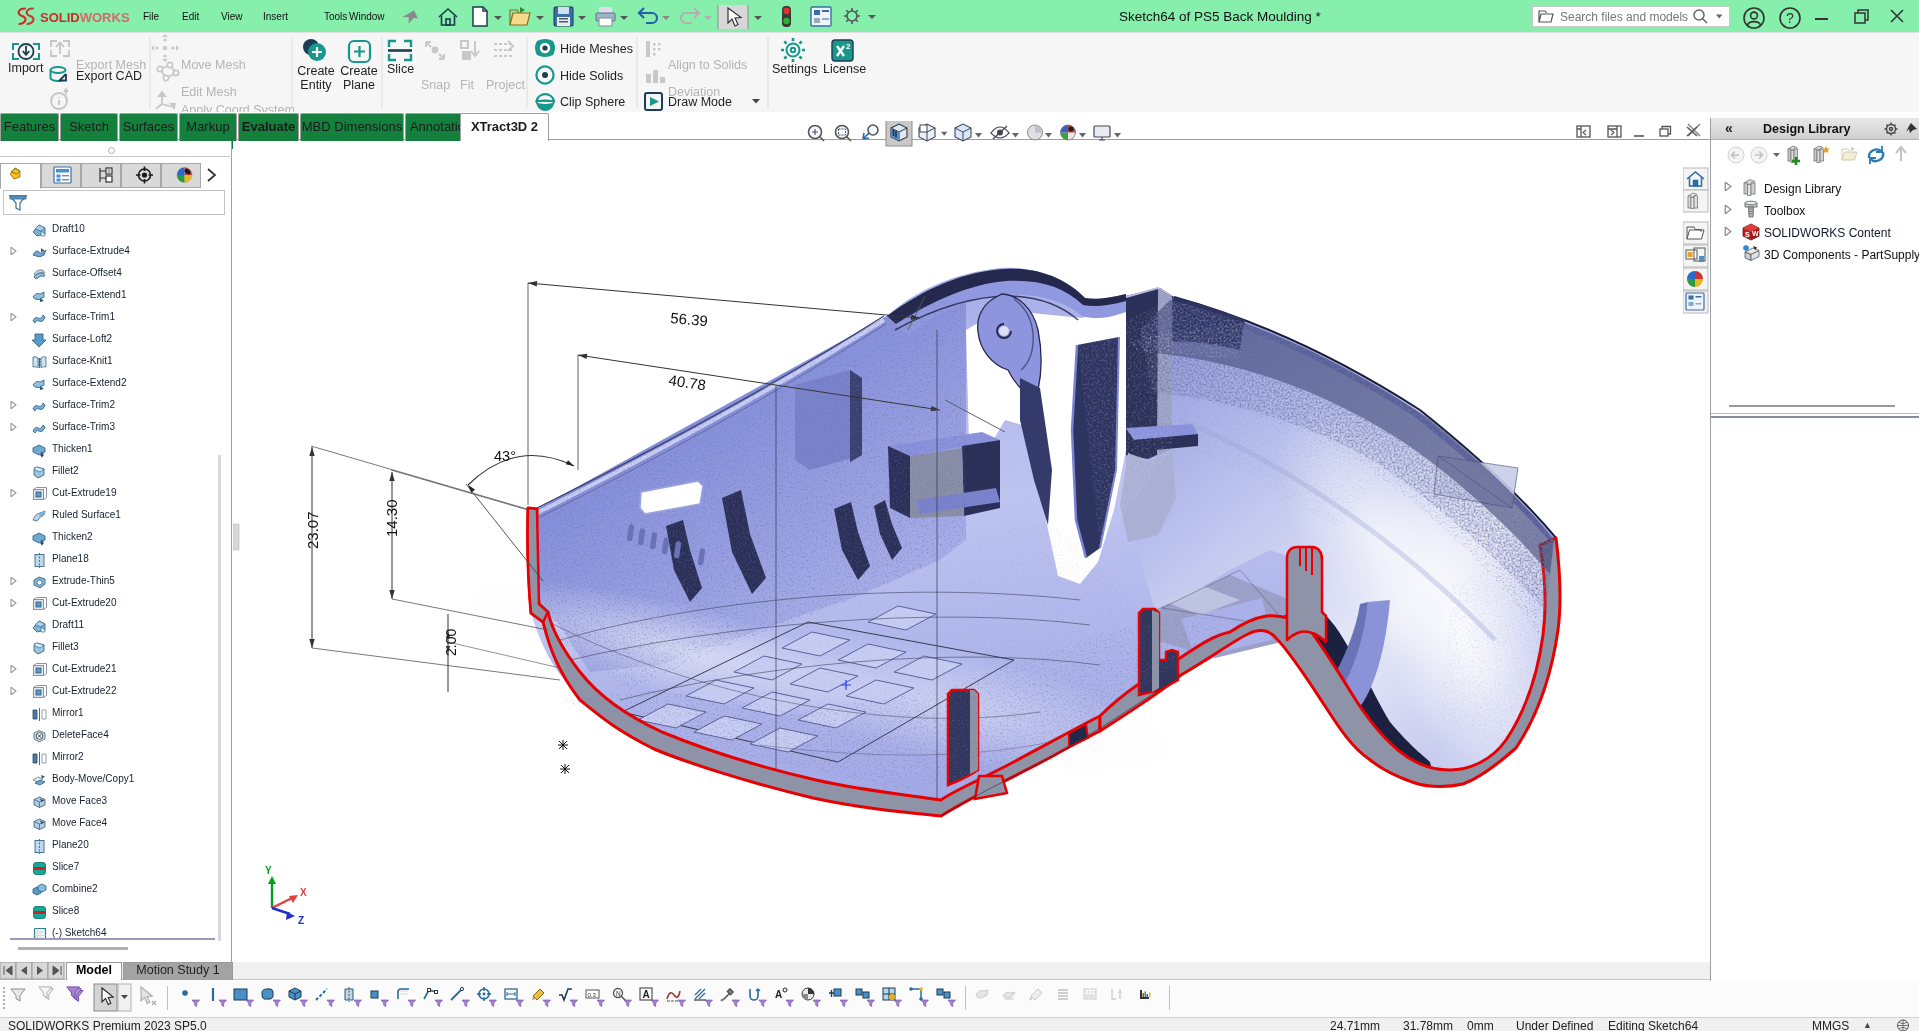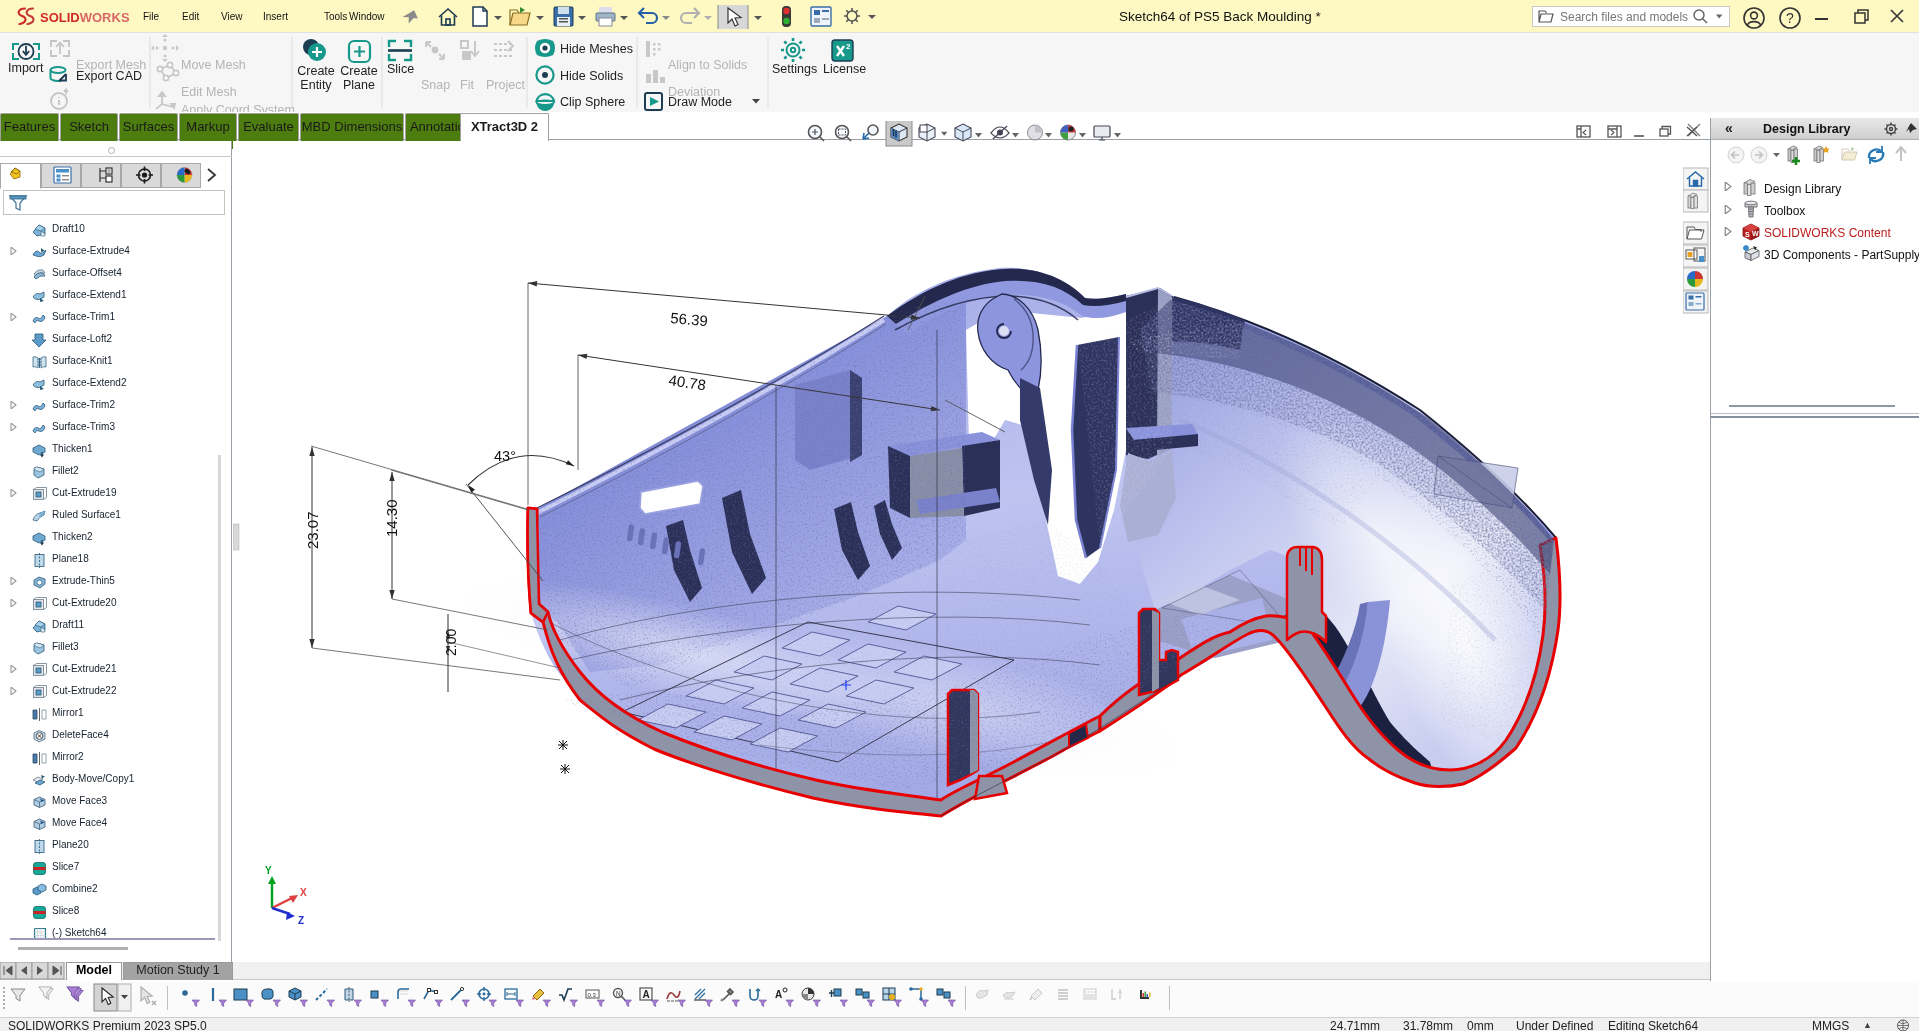--- a/index.html
+++ b/index.html
@@ -1,30 +1,30 @@
 <!DOCTYPE html>
 <html><head>
 <meta charset="utf-8">
 <style>
 * { margin:0; padding:0; box-sizing:border-box; }
 html,body { width:1919px; height:1031px; overflow:hidden; font-family:"Liberation Sans", sans-serif; background:#fff; }
 .abs { position:absolute; }
-#titlebar { position:absolute; left:0; top:0; width:1919px; height:33px; background:#fef9c3; border-bottom:1px solid #e0e0e0; }
+#titlebar { position:absolute; left:0; top:0; width:1919px; height:33px; background:#86efac; border-bottom:1px solid #e0e0e0; }
 #ribbon { position:absolute; left:0; top:33px; width:1919px; height:79px; background:#f6f6f6; }
 #tabrow { position:absolute; left:0; top:112px; width:1919px; height:29px; background:#ffffff; }
 #leftpanel { position:absolute; left:0; top:141px; width:232px; height:821px; background:#ffffff; border-right:1px solid #9aa0a8; }
 #viewport { position:absolute; left:233px; top:141px; width:1476px; height:821px; background:#ffffff; }
 #rightpanel { position:absolute; left:1710px; top:118px; width:209px; height:899px; background:#ffffff; border-left:1px solid #9aa0a8; }
 #modeltabs { position:absolute; left:0; top:962px; width:1710px; height:18px; background:#f0f0f0; border-bottom:1px solid #c8c8c8;}
 #sketchbar { position:absolute; left:0; top:981px; width:1919px; height:36px; background:#fbfbfb; }
 #statusbar { position:absolute; left:0; top:1017px; width:1919px; height:14px; background:#f0f0f0; border-top:1px solid #d0d0d0; font-size:12px; color:#222; }
 .menu { position:absolute; top:0; height:33px; line-height:33px; font-size:10px; color:#111; }
 .rlabel { position:absolute; font-size:12.5px; color:#222; }
 .rgray { color:#b4b4b4;margin-top:16px; }
-.tab { position:absolute; top:1px; height:36px; background:#4d7c0f; border:1px solid #a0a0a0; border-bottom:none; font-size:13px; color:#1a1a1a; text-align:center; line-height:25px; white-space:nowrap; overflow:hidden; border-radius:2px 2px 0 0;}
+.tab { position:absolute; top:1px; height:36px; background:#15803d; border:1px solid #a0a0a0; border-bottom:none; font-size:13px; color:#1a1a1a; text-align:center; line-height:25px; white-space:nowrap; overflow:hidden; border-radius:2px 2px 0 0;}
 .tab.active { background:#ffffff; font-weight:bold; height:28px; z-index:5;}
 .treerow { position:absolute; left:0; width:225px; height:22px; font-size:10px; color:#16202c; white-space:nowrap; }
 .treerow .lbl { position:absolute; left:52px; top:3px; }
 .treerow svg { position:absolute; left:31px; top:2px; }
 .treerow .arr { position:absolute; left:9px; top:5px; width:8px; height:8px; }
 </style>
 </head>
 <body>
 <div id="titlebar">
 <svg class="abs" style="left:13px;top:7px" width="125" height="20" viewBox="0 0 125 20">
@@ -289,21 +289,21 @@
 <span class="rlabel" style="left:668px;top:62px;">Draw Mode</span>
 <span class="rlabel" style="left:772px;top:29px;">Settings</span>
 <span class="rlabel" style="left:823px;top:29px;">License</span>
 </div>
 <div id="tabrow">
 <div style="position:absolute;left:0;top:27px;width:1710px;height:1px;background:#9aa0a8;"></div>
 <div class="tab" style="left:0px;width:59px;">Features</div>
 <div class="tab" style="left:60px;width:58px;">Sketch</div>
 <div class="tab" style="left:119px;width:59px;">Surfaces</div>
 <div class="tab" style="left:179px;width:58px;">Markup</div>
-<div class="tab" style="left:238px;width:61px;">Evaluate</div>
+<div class="tab" style="left:238px;width:61px;font-weight:bold;">Evaluate</div>
 <div class="tab" style="left:300px;width:104px;">MBD Dimensions</div>
 <div class="tab" style="left:405px;width:72px;">Annotation</div>
 <div class="tab active" style="left:460px;width:89px;">XTract3D 2</div>
 </div>
 <div id="leftpanel">
 <svg width="0" height="0" style="position:absolute">
 <defs>
 <g id="i-draft">
           <path d="M2 10 L8 3 L14 6 L14 12 L6 14 Z" fill="#7ab2d8" stroke="#2a5a7a" stroke-width="0.8"></path>
           <path d="M8 3 L14 6 L10 9 L4 7 Z" fill="#a8d0e8" stroke="#2a5a7a" stroke-width="0.6"></path>
@@ -1049,21 +1049,21 @@
 <svg style="position:absolute;left:30px;top:126px" width="20" height="20" viewBox="0 0 20 20">
       <path d="M4 8 l8-4 6 2.5 -8 4 z" fill="#e8eaee" stroke="#555" stroke-width="0.8"></path>
       <path d="M4 8 l6 2.5 v6 l-6-2.5 z" fill="#c8ccd4" stroke="#555" stroke-width="0.8"></path>
       <path d="M10 10.5 l8-4 v6 l-8 4 z" fill="#dfe2e8" stroke="#555" stroke-width="0.8"></path>
       <circle cx="5" cy="4" r="2.8" fill="#3a8ac8"></circle>
       <path d="M5 1 v1.4 M5 5.6 v1.4 M2 4 h1.4 M6.6 4 h1.4" stroke="#3a8ac8" stroke-width="1"></path>
       <path d="M12 2 l4 1.5 -2 2.5 z" fill="#222"></path>
     </svg>
 <span style="position:absolute;left:53px;top:64px;font-size:12px;color:#111;">Design Library</span>
 <span style="position:absolute;left:53px;top:86px;font-size:12px;color:#111;">Toolbox</span>
-<span style="position:absolute;left:53px;top:108px;font-size:12px;color:#b91c1c;">SOLIDWORKS Content</span>
+<span style="position:absolute;left:53px;top:108px;font-size:12px;color:#0f172a;">SOLIDWORKS Content</span>
 <span style="position:absolute;left:53px;top:130px;font-size:12px;color:#111;white-space:nowrap;">3D Components - PartSupply</span>
 <div style="position:absolute;left:18px;top:287px;width:166px;height:2px;background:#9098a8;"></div>
 <div style="position:absolute;left:0px;top:295px;width:209px;height:1px;background:#b8c0cc;"></div>
 <div style="position:absolute;left:0px;top:298px;width:209px;height:2px;background:#8890a0;"></div>
 </div>
 
 <div class="abs" style="left:1683px;top:121px;z-index:4">
  <svg width="26" height="200" viewBox="0 0 26 200">
   <path d="M5 3 L17 15 M17 3 L5 15" stroke="#8a8a8a" stroke-width="1.6"></path>
   <g transform="translate(0,47)">

